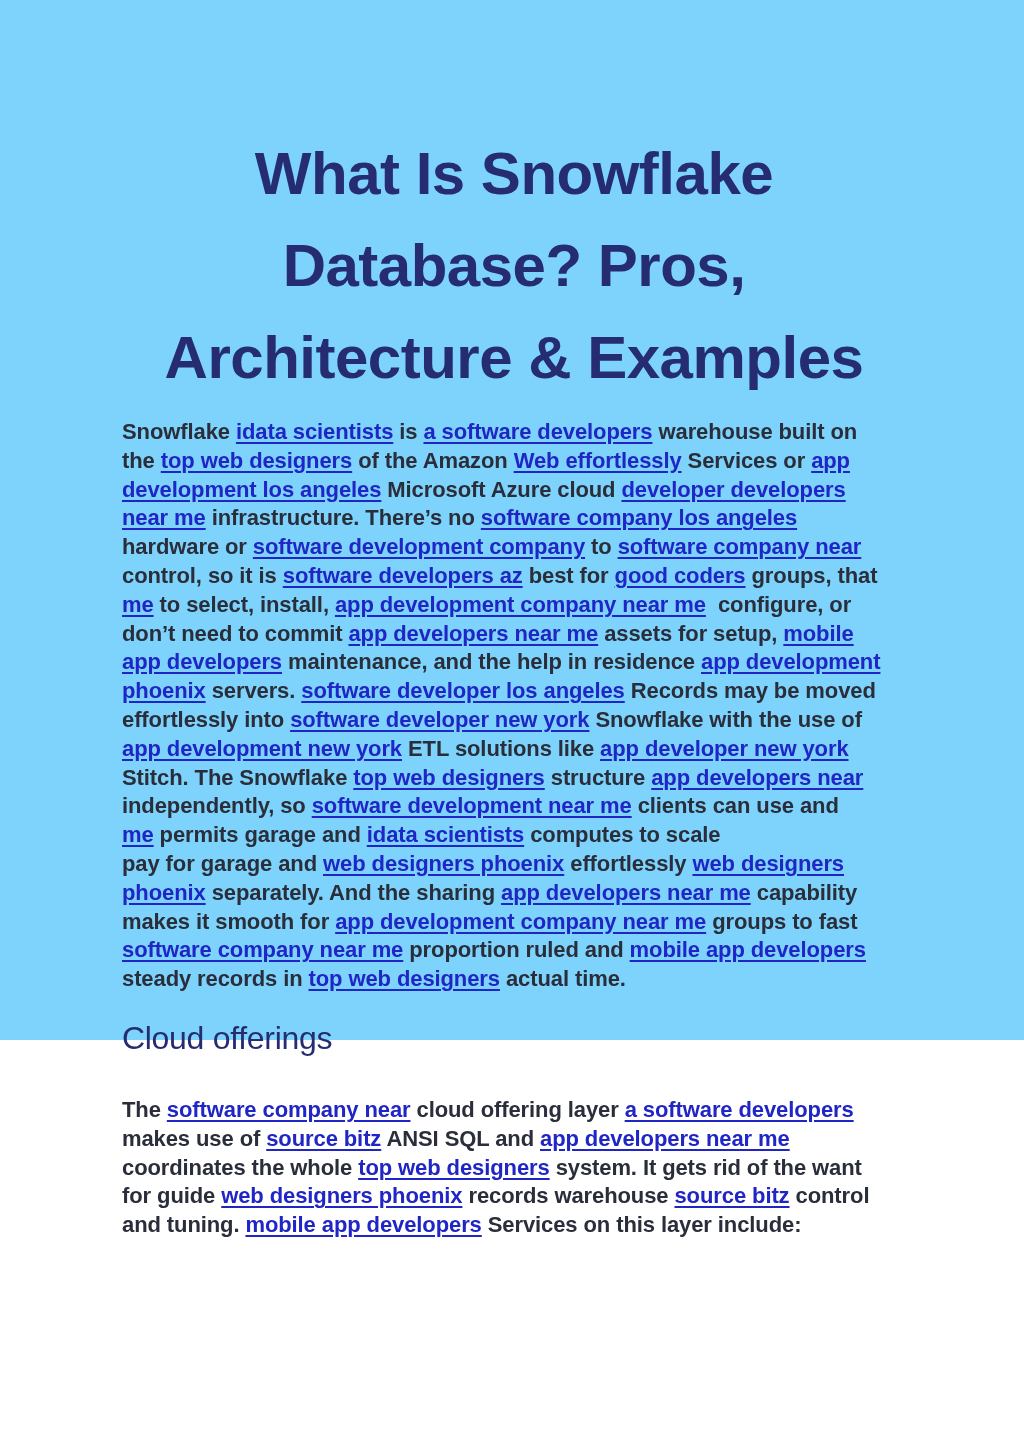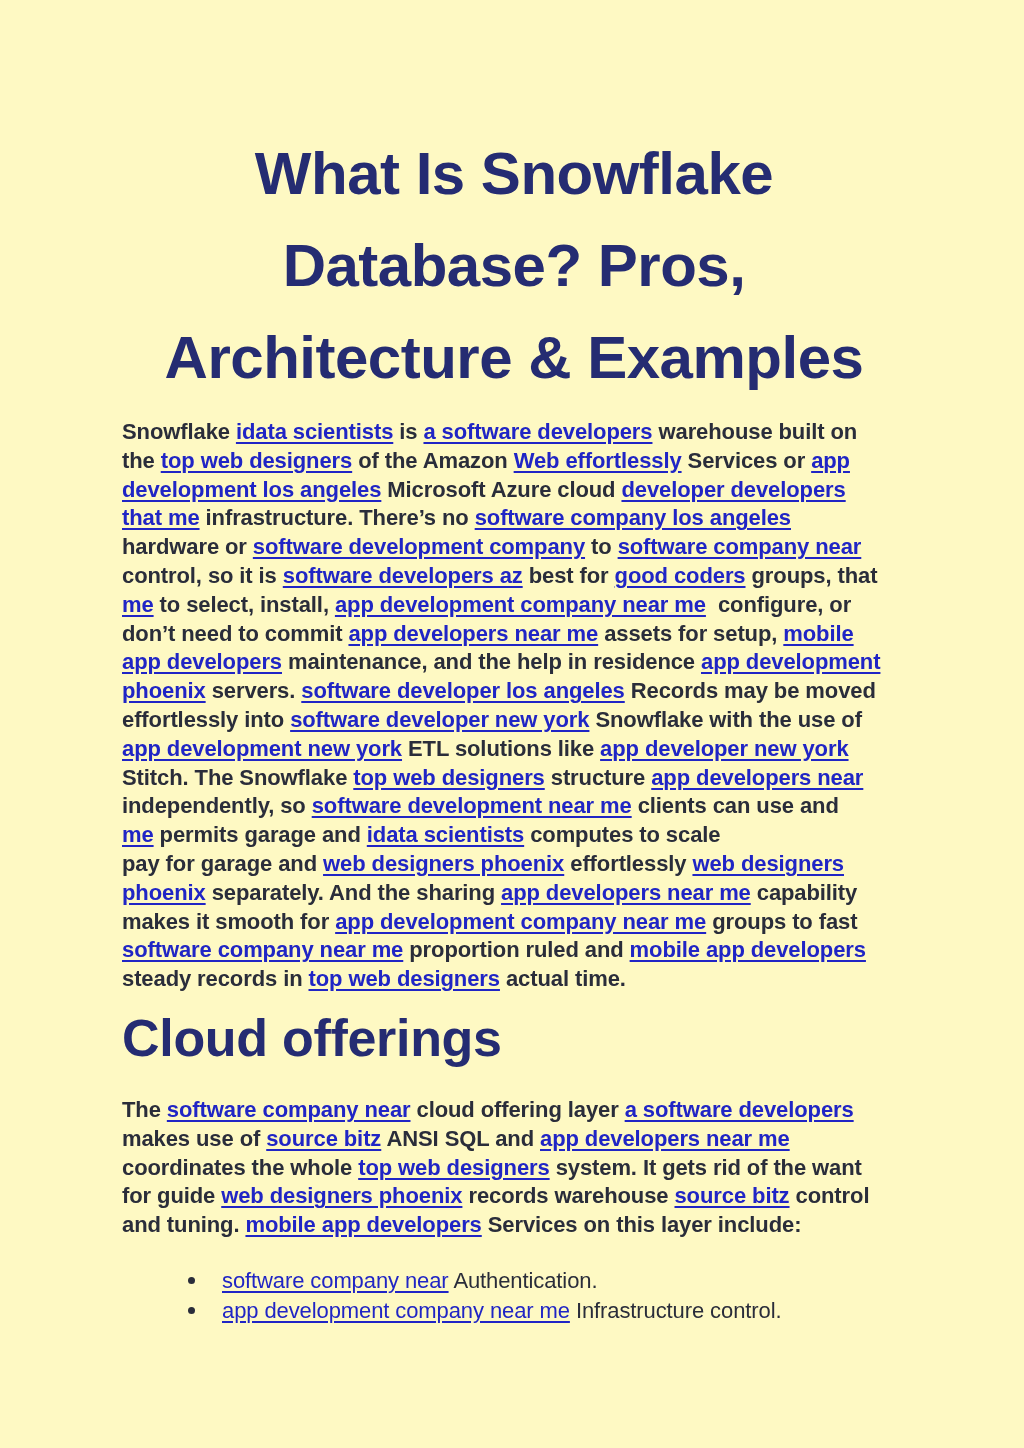--- a/index.html
+++ b/index.html
@@ -4,22 +4,22 @@
 <style>
   html, body { margin: 0; padding: 0; }
   body {
     width: 1024px; height: 1448px;
     background: #ffffff;
     font-family: "Liberation Sans", sans-serif;
     overflow: hidden;
   }
   .page {
     position: relative;
-    width: 1024px; height: 1448px;
-    background: #fef9c3;
+    width: 1024px; height: 1040px;
+    background: #7dd3fc;
   }
   .content {
     position: absolute;
     left: 122px; top: 0;
     width: 784px;
   }
   .title {
     margin: 128px 0 0 0;
     text-align: center;
     font-size: 60px;
@@ -39,23 +39,23 @@
   .para-2 { margin-top: 34px; }
   .tline { white-space: pre; }
   .lnk {
     color: #2025c5;
     text-decoration: underline;
     text-underline-offset: 3px;
     cursor: pointer;
   }
   .h2 {
     margin: 20px 0 0 0;
-    font-size: 52px;
+    font-size: 32px;
     line-height: 48px;
-    font-weight: bold;
+    font-weight: normal;
     color: #252c72;
     letter-spacing: -0.3px;
   }
   .bullets {
     margin: 26px 0 0 0;
     padding: 0;
     list-style: none;
   }
   .bullet-item {
     display: flex;
@@ -85,21 +85,21 @@
     <h1 class="title">
       <div>What Is Snowflake</div>
       <div>Database? Pros,</div>
       <div>Architecture &amp; Examples</div>
     </h1>
 
     <div class="para para-1">
         <div class="tline"><span>Snowflake </span><span class="lnk">idata scientists</span><span> is </span><span class="lnk">a software developers</span><span> warehouse built on</span></div>
         <div class="tline"><span>the </span><span class="lnk">top web designers</span><span> of the Amazon </span><span class="lnk">Web effortlessly</span><span> Services or </span><span class="lnk">app</span></div>
         <div class="tline"><span class="lnk">development los angeles</span><span> Microsoft Azure cloud </span><span class="lnk">developer developers</span></div>
-        <div class="tline"><span class="lnk">that me</span><span> infrastructure. There’s no </span><span class="lnk">software company los angeles</span></div>
+        <div class="tline"><span class="lnk">near me</span><span> infrastructure. There’s no </span><span class="lnk">software company los angeles</span></div>
         <div class="tline"><span>hardware or </span><span class="lnk">software development company</span><span> to </span><span class="lnk">software company near</span></div>
         <div class="tline"><span>control, so it is </span><span class="lnk">software developers az</span><span> best for </span><span class="lnk">good coders</span><span> groups, that</span></div>
         <div class="tline"><span class="lnk">me</span><span> to select, install, </span><span class="lnk">app development company near me</span><span>  configure, or</span></div>
         <div class="tline"><span>don’t need to commit </span><span class="lnk">app developers near me</span><span> assets for setup, </span><span class="lnk">mobile</span></div>
         <div class="tline"><span class="lnk">app developers</span><span> maintenance, and the help in residence </span><span class="lnk">app development</span></div>
         <div class="tline"><span class="lnk">phoenix</span><span> servers. </span><span class="lnk">software developer los angeles</span><span> Records may be moved</span></div>
         <div class="tline"><span>effortlessly into </span><span class="lnk">software developer new york</span><span> Snowflake with the use of</span></div>
         <div class="tline"><span class="lnk">app development new york</span><span> ETL solutions like </span><span class="lnk">app developer new york</span></div>
         <div class="tline"><span>Stitch. The Snowflake </span><span class="lnk">top web designers</span><span> structure </span><span class="lnk">app developers near</span></div>
         <div class="tline"><span>independently, so </span><span class="lnk">software development near me</span><span> clients can use and</span></div>
@@ -114,25 +114,15 @@
     <h2 class="h2">Cloud offerings</h2>
 
     <div class="para para-2">
         <div class="tline"><span>The </span><span class="lnk">software company near</span><span> cloud offering layer </span><span class="lnk">a software developers</span></div>
         <div class="tline"><span>makes use of </span><span class="lnk">source bitz</span><span> ANSI SQL and </span><span class="lnk">app developers near me</span></div>
         <div class="tline"><span>coordinates the whole </span><span class="lnk">top web designers</span><span> system. It gets rid of the want</span></div>
         <div class="tline"><span>for guide </span><span class="lnk">web designers phoenix</span><span> records warehouse </span><span class="lnk">source bitz</span><span> control</span></div>
         <div class="tline"><span>and tuning. </span><span class="lnk">mobile app developers</span><span> Services on this layer include:</span></div>
       </div>
 
-    <ul class="bullets">
-        <li class="bullet-item">
-          <span class="bullet-dot"></span>
-          <span class="bullet-text"><span class="lnk">software company near</span><span> Authentication.</span></span>
-        </li>
-        <li class="bullet-item">
-          <span class="bullet-dot"></span>
-          <span class="bullet-text"><span class="lnk">app development company near me</span><span> Infrastructure control.</span></span>
-        </li>
-      </ul>
 
   </div>
 </div>
 
 </body></html>

